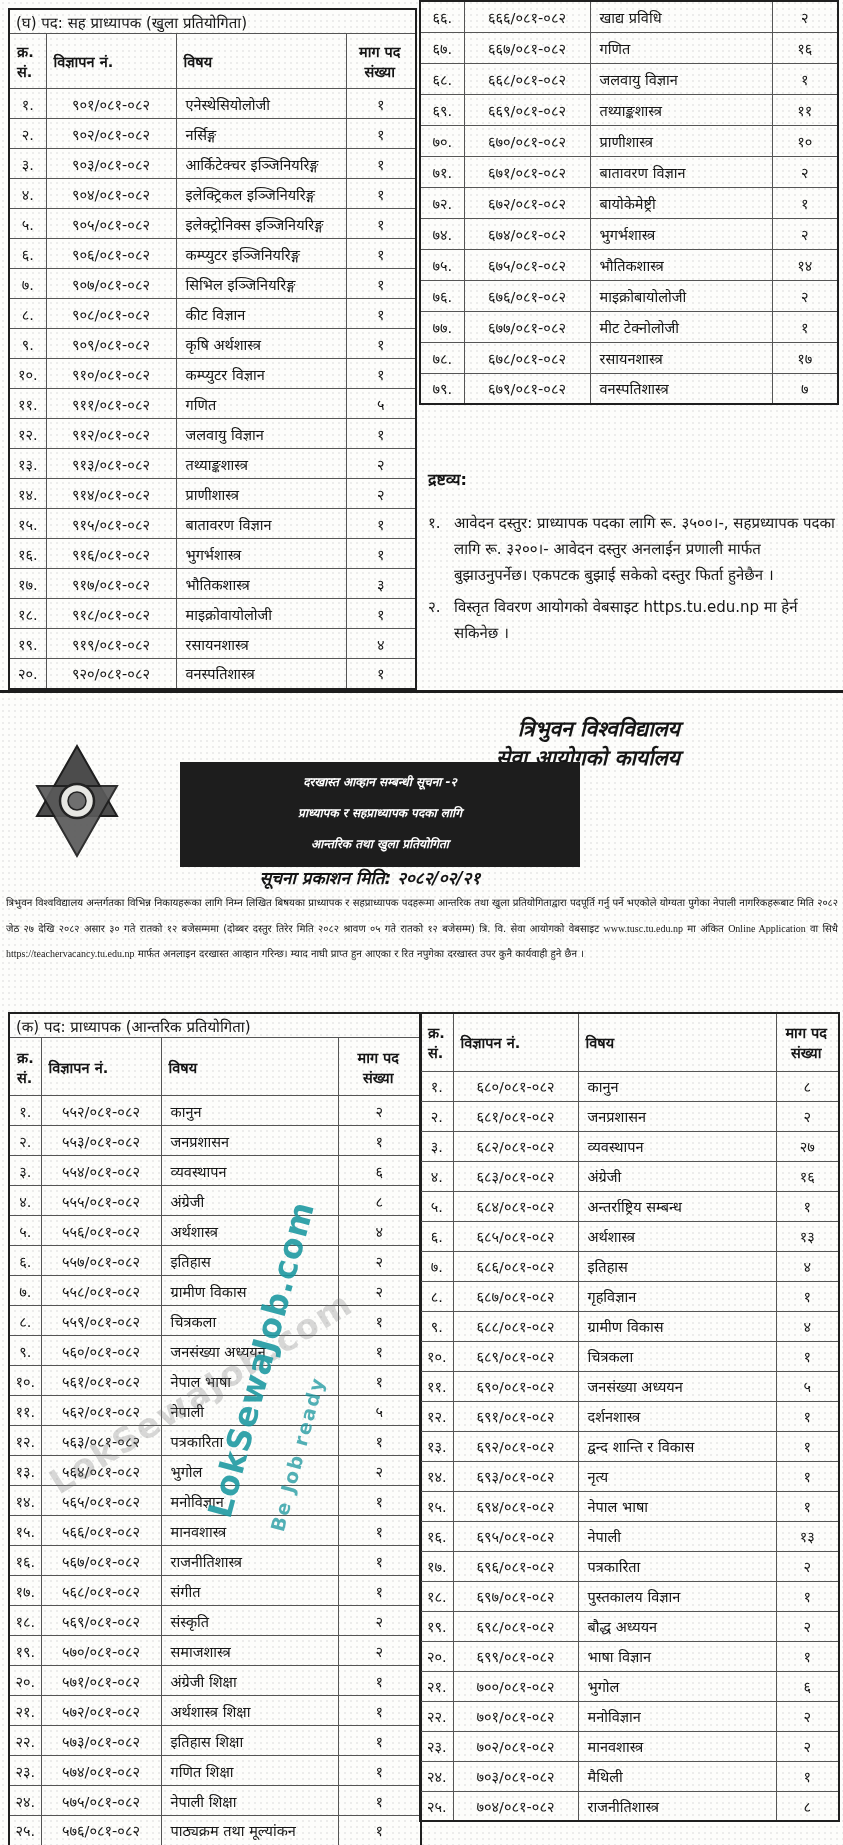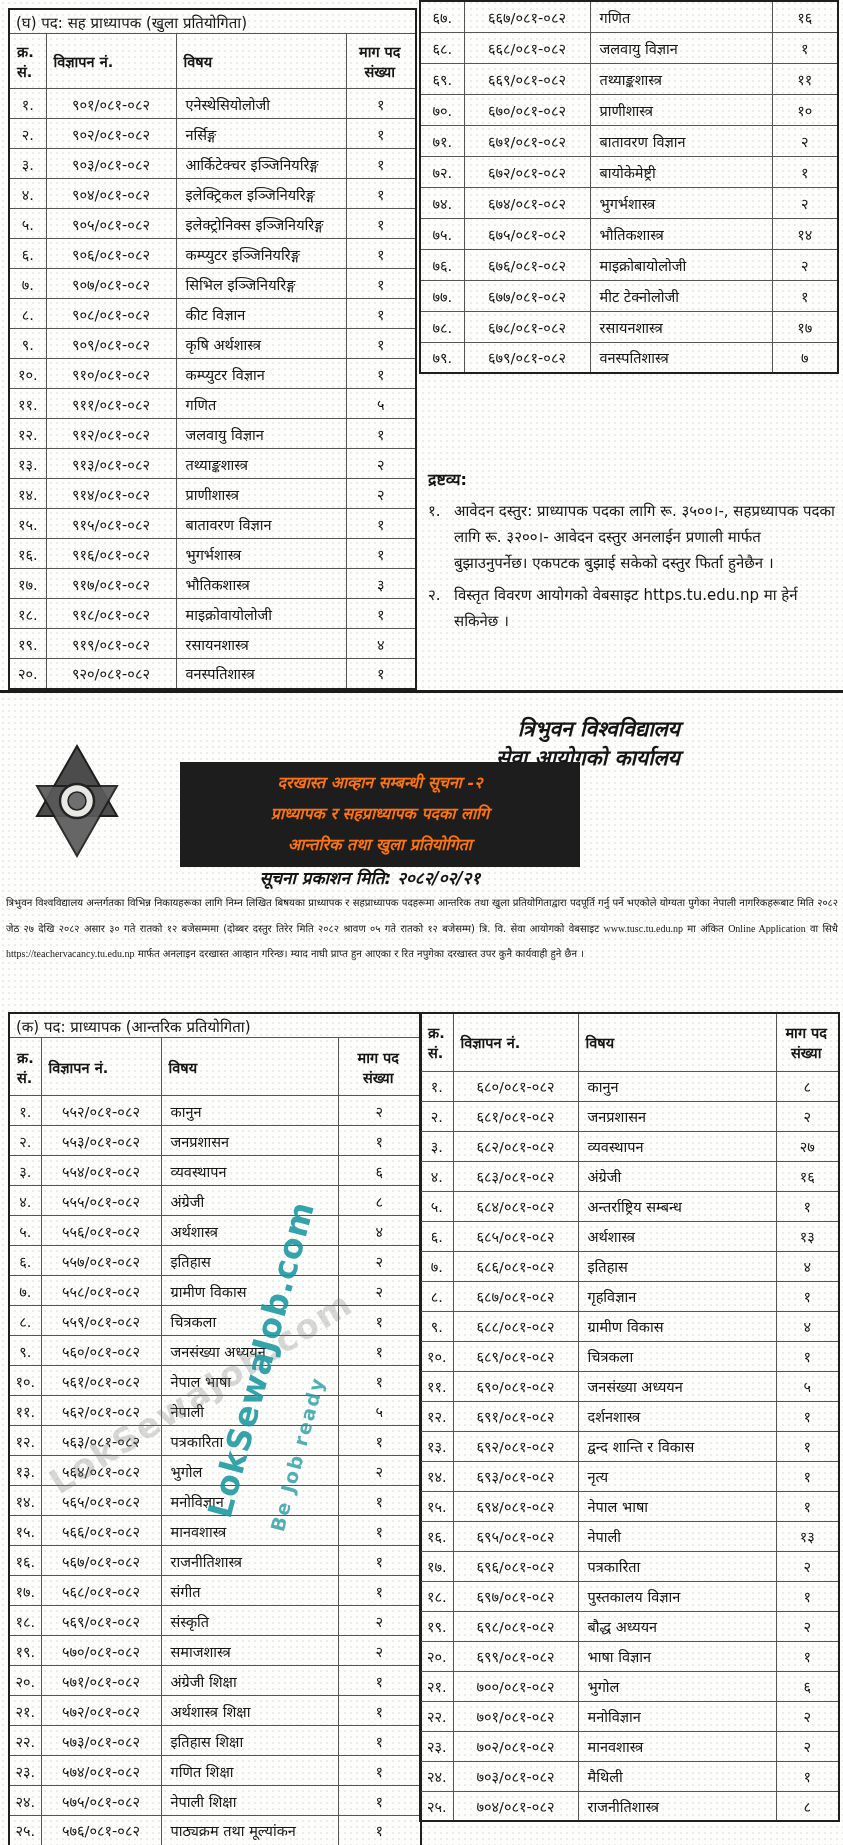--- a/index.html
+++ b/index.html
@@ -25,32 +25,32 @@
   .c-advt{text-align:center;}
   .c-subj{text-align:left;padding-left:9px;}
   .c-count{text-align:center;}
   .head-row .c-count{text-align:center;padding-left:2px;}
   .t-topleft{left:8px;top:8px;width:407px;}
   .t-topright{left:419px;top:0;width:418px;}
   .t-botleft{left:8px;top:1012px;width:412px;}
   .t-botright{left:419px;top:1012px;width:419px;}
 
   .notes{position:absolute;left:428px;top:468px;width:410px;}
-  .notes-heading{font-weight:bold;font-size:16px;margin-bottom:8px;}
+  .notes-heading{font-weight:bold;font-size:16px;margin-bottom:20px;}
   .note-item{display:flex;font-size:15px;line-height:26px;margin-bottom:6px;}
   .note-num{width:26px;flex:0 0 26px;}
   .note-text{flex:1;}
 
   .section-divider{position:absolute;left:0;top:690px;width:843px;height:3px;background:#1c1c1c;}
 
   .center-head{position:absolute;left:60px;top:715px;width:620px;text-align:right;}
   .uni-line{font-size:21px;font-weight:bold;font-style:italic;line-height:29px;}
   .notice-box{position:absolute;left:180px;top:762px;width:400px;background:#1d1d1d;color:#fff;
     text-align:center;padding:5px 0 7px 0;}
-  .notice-box div{font-size:16px;font-weight:bold;font-style:italic;line-height:31px;color:#f97316;text-align:center;}
+  .notice-box div{font-size:12px;font-weight:bold;font-style:italic;line-height:31px;color:#ffffff;text-align:center;}
   .publish-date{position:absolute;left:60px;top:866px;width:620px;text-align:center;
     font-size:17px;font-weight:bold;font-style:italic;}
   .intro{position:absolute;left:6px;top:890px;width:832px;font-size:10px;line-height:25.5px;
     text-align:justify;}
   .intro .latin{font-family:"Liberation Serif","DejaVu Serif",serif;}
 
   .tu-logo{position:absolute;left:32px;top:742px;}
 
   .wm{position:absolute;transform-origin:0 0;font-weight:bold;pointer-events:none;}
   .wm-main{left:200px;top:1512px;transform:rotate(-75deg);font-size:33px;letter-spacing:1px;color:rgba(24,150,158,.88);}
@@ -228,20 +228,26 @@
 
   <table class="t-topright">
     <colgroup>
         <col style="width:44px">
         <col style="width:126px">
         <col style="width:182px">
         <col style="width:66px">
       </colgroup>
     <tbody>
 
+        <tr class="data-row">
+          <td class="c-sn">६६.</td>
+          <td class="c-advt">६६६/०८१-०८२</td>
+          <td class="c-subj">खाद्य प्रविधि</td>
+          <td class="c-count">२</td>
+        </tr>
 
         <tr class="data-row">
           <td class="c-sn">६७.</td>
           <td class="c-advt">६६७/०८१-०८२</td>
           <td class="c-subj">गणित</td>
           <td class="c-count">१६</td>
         </tr>
 
         <tr class="data-row">
           <td class="c-sn">६८.</td>

